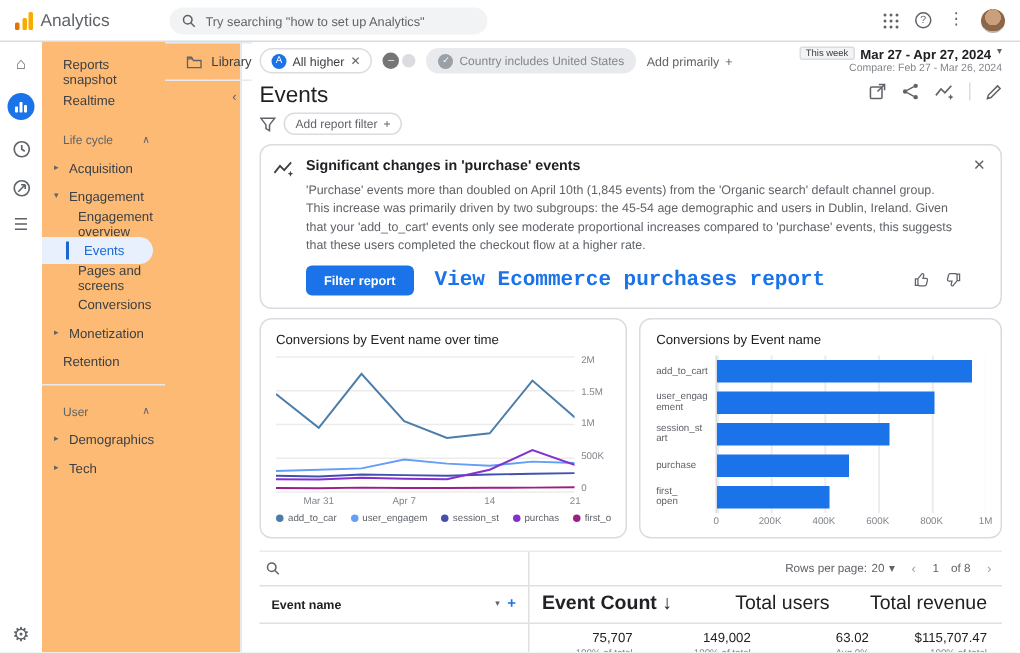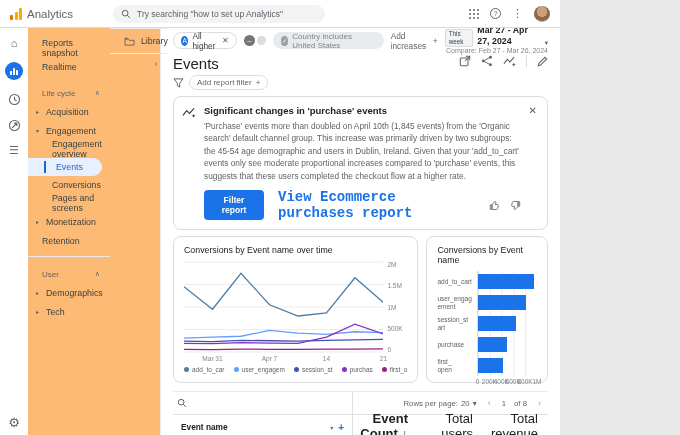--- a/index.html
+++ b/index.html
@@ -1,18 +1,18 @@
 <!DOCTYPE html>
 <html><head>
 <meta charset="utf-8">
 <style>
   * { margin:0; padding:0; box-sizing:border-box; }
   html,body { background:#e9e9e9; }
   body { font-family:"Liberation Sans","DejaVu Sans",sans-serif; color:#3c4043; }
-  .app { position:relative; width:560px; height:435px; background:#fff; overflow:hidden; }
+  .app { position:relative; width:680px; height:435px; background:#fff; overflow:hidden; }
 
   
   .topbar { position:absolute; top:0; left:0; right:0; height:28px; background:#fff;
             border-bottom:1px solid #dadce0; display:flex; align-items:center; padding:0 10px; z-index:9; }
   .logo { display:flex; align-items:flex-end; gap:1.5px; height:12px; margin-right:5px; }
   .logo i { display:block; width:3px; border-radius:1px; }
   .logo .b1{height:5px;background:#e37400;} .logo .b2{height:8px;background:#f9ab00;} .logo .b3{height:12px;background:#f9ab00;}
   .logo-text { font-size:11.5px; color:#5f6368; margin-right:14px; }
   .prop { display:flex; flex-direction:column; line-height:1.1; }
   .prop .crumb { font-size:6.5px; color:#80868b; }
@@ -74,21 +74,21 @@
   .mini-toggle { display:flex; align-items:center; gap:2px; cursor:pointer; }
   .mini-toggle .knob { width:11px; height:11px; border-radius:50%; background:#757575; color:#fff; font-size:7px;
                    display:flex; align-items:center; justify-content:center; }
   .mini-toggle .trk { width:9px; height:9px; border-radius:50%; background:#dadce0; }
   .chip-country { display:flex; align-items:center; gap:4px; background:#e8eaed; border-radius:9px; height:17px;
                   padding:0 8px; font-size:8px; color:#80868b; cursor:pointer; }
   .chip-country .ccirc { width:10px; height:10px; border-radius:50%; background:#9aa0a6; color:#fff; font-size:6px;
                   display:flex; align-items:center; justify-content:center; }
   .addcomp { font-size:8.3px; color:#5f6368; display:flex; gap:4px; align-items:center; cursor:pointer; }
   .daterange { margin-left:auto; display:flex; flex-direction:column; align-items:flex-end; line-height:1.25; }
-  .dr1 { display:flex; align-items:flex-end; gap:4px; cursor:pointer; }
+  .dr1 { display:flex; align-items:flex-start; gap:4px; cursor:pointer; }
   .dr-badge { font-size:6.3px; color:#3c4043; background:#f1f3f4; border:1px solid #dadce0; border-radius:2px; padding:0 3px; }
   .dr-main { font-size:8.8px; color:#202124; font-weight:700; }
   .dr-dd { font-size:6.5px; color:#5f6368; }
   .dr2 { font-size:7px; color:#80868b; }
 
   .titlerow { display:flex; align-items:flex-start; padding:2px 12px 0; }
   .page-title { font-size:15px; color:#202124; }
   .title-icons { margin-left:auto; display:flex; align-items:center; gap:10px; color:#5f6368; }
   .title-icons .vdiv { width:1px; height:12px; background:#dadce0; }
   .addfilter { display:flex; align-items:center; gap:5px; padding:3px 12px 4px; }
@@ -228,22 +228,22 @@
         <span>Acquisition</span>
       </div>
       <div class="tog-item">
         <span class="arr">▾</span>
         <span>Engagement</span>
       </div>
       <div class="sub-item">Engagement overview</div>
       <div class="sub-item selected">
           <span style="padding-left:4px">Events</span>
         </div>
+      <div class="sub-item">Pages and screens</div>
       <div class="sub-item">Conversions</div>
-      <div class="sub-item">Pages and screens</div>
       <div class="tog-item">
         <span class="arr">▸</span>
         <span>Monetization</span>
       </div>
       <div class="nav-item">Retention</div>
 
       <div class="side-div"></div>
       <div class="sec-head">
         <span>User</span>
         <span class="car">∧</span>
@@ -280,21 +280,21 @@
       </div>
       <div class="mini-toggle">
         <span class="knob">–</span>
         <span class="trk"></span>
       </div>
       <div class="chip-country">
         <span class="ccirc">✓</span>
         <span>Country includes United States</span>
       </div>
       <div class="addcomp">
-        <span>Add increases</span>
+        <span>Add primarily</span>
         <span>+</span>
       </div>
       <div class="daterange">
         <div class="dr1">
           <span class="dr-badge">This week</span>
           <span class="dr-main">Mar 27 - Apr 27, 2024</span>
           <span class="dr-dd">▾</span>
         </div>
         <div class="dr2">Compare: Feb 27 - Mar 26, 2024</div>
       </div>

